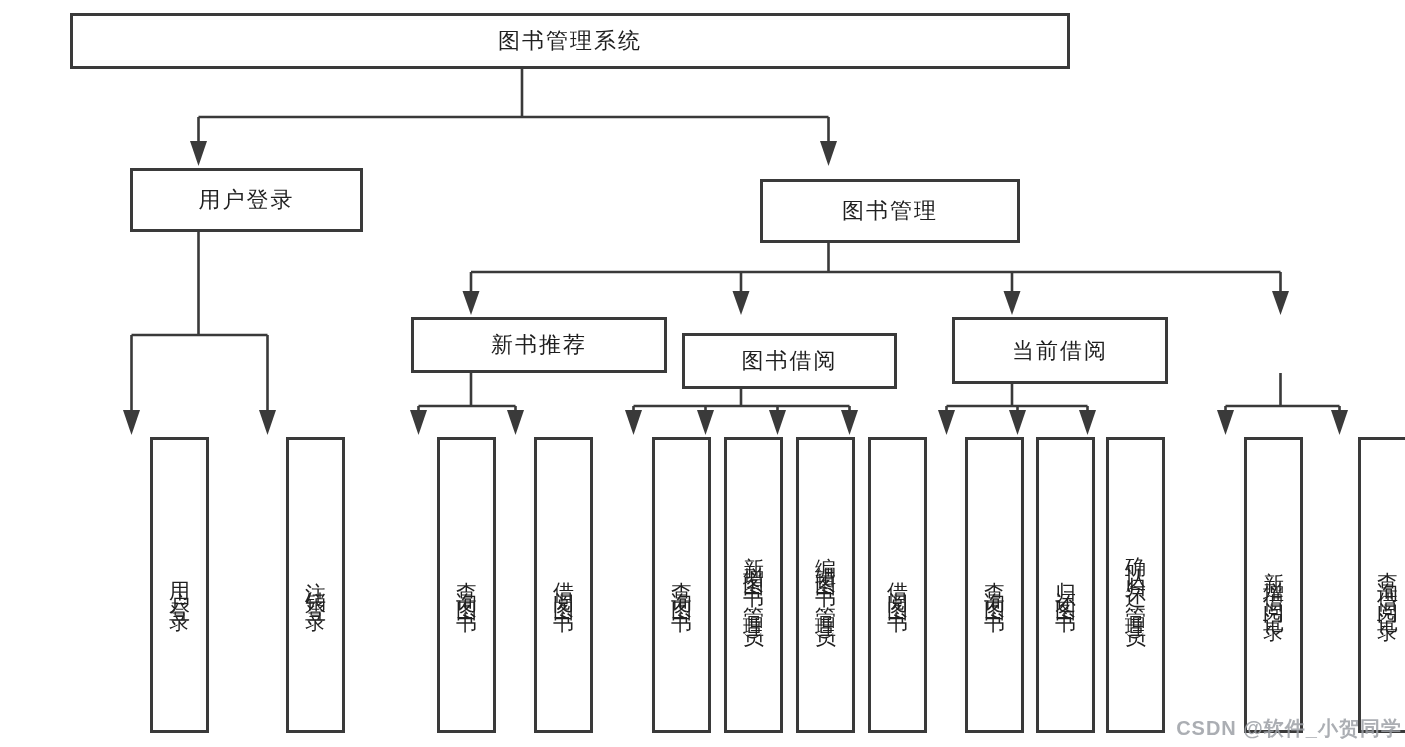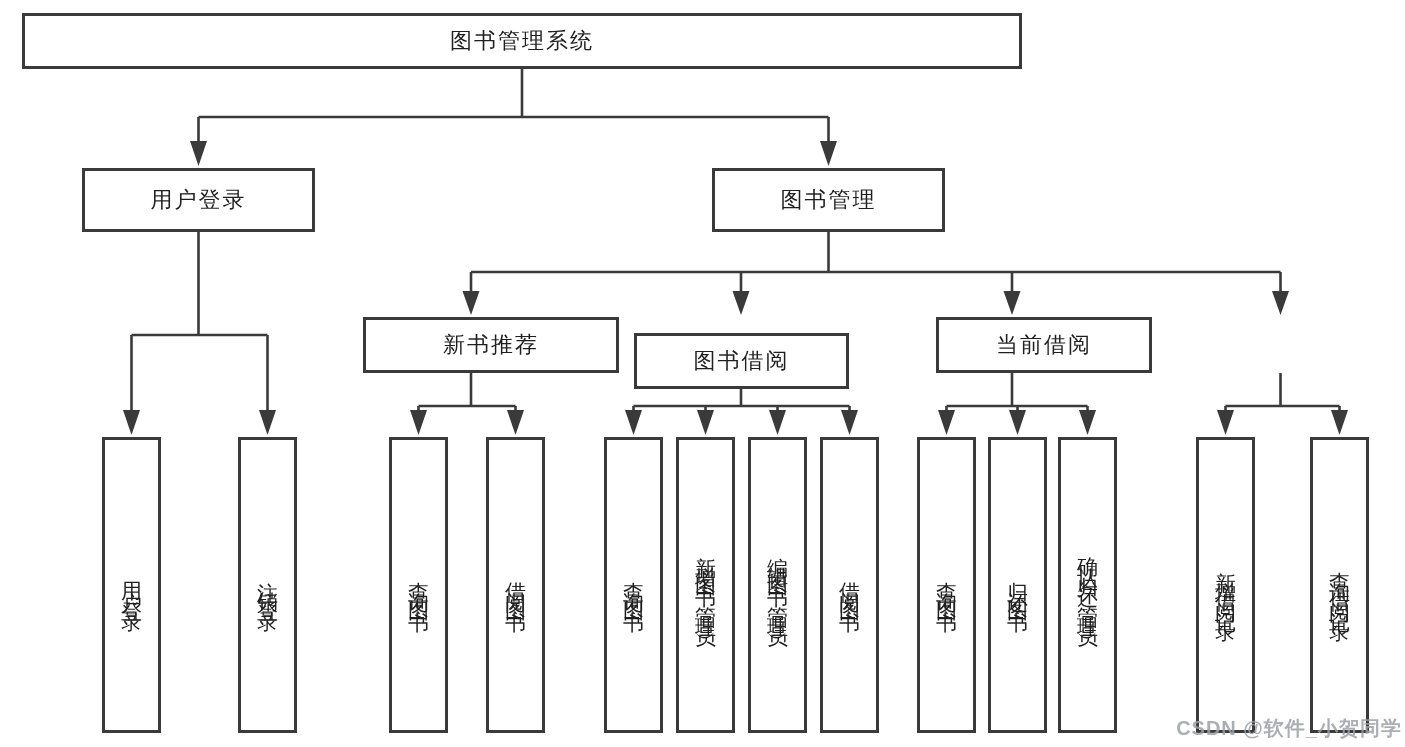--- a/index.html
+++ b/index.html
@@ -17,20 +17,21 @@
     box-sizing:border-box;
     border:3px solid #3a3a3a;
     background:#ffffff;
     display:flex;
     align-items:center;
     justify-content:center;
     z-index:1;
     font-size:22px;
     letter-spacing:2px;
     white-space:nowrap;
+    margin-left:48px;
   }
   .leaf{
     writing-mode:vertical-rl;
     text-orientation:mixed;
     font-size:21px;
     letter-spacing:10px;
     white-space:normal;
   }
   .watermark{
     position:absolute;
@@ -89,31 +90,31 @@
     </g>
   </svg>
 
   <div class="node" style="left:22px;top:13px;width:1000px;height:56px">
     <span>图书管理系统</span>
   </div>
 
   <div class="node" style="left:82px;top:168px;width:233px;height:64px">
     <span>用户登录</span>
   </div>
-  <div class="node" style="left:712px;top:168px;width:233px;height:64px">
+  <div class="node" style="left:712px;top:179px;width:260px;height:64px">
     <span>图书管理</span>
   </div>
 
   <div class="node" style="left:363px;top:317px;width:256px;height:56px">
     <span>新书推荐</span>
   </div>
   <div class="node" style="left:634px;top:333px;width:215px;height:56px">
     <span>图书借阅</span>
   </div>
-  <div class="node" style="left:936px;top:317px;width:216px;height:56px">
+  <div class="node" style="left:904px;top:317px;width:216px;height:67px">
     <span>当前借阅</span>
   </div>
 
   <div class="node leaf" style="left:102px;top:437px;width:59px;height:296px">
     <span>用户登录</span>
   </div>
   <div class="node leaf" style="left:238px;top:437px;width:59px;height:296px">
     <span>注销登录</span>
   </div>
 

